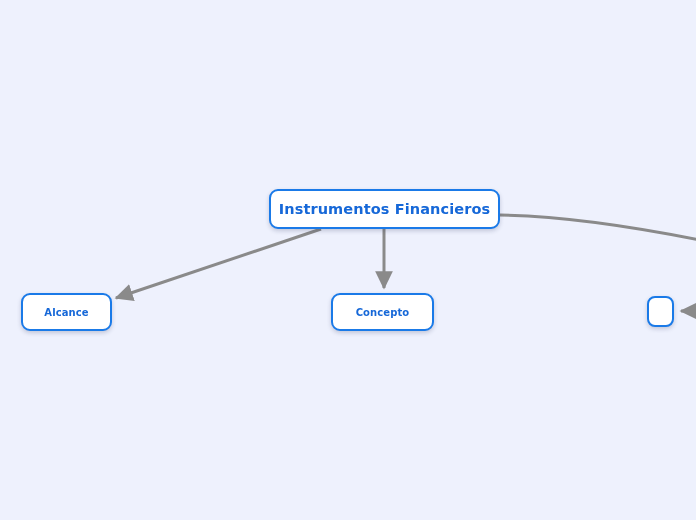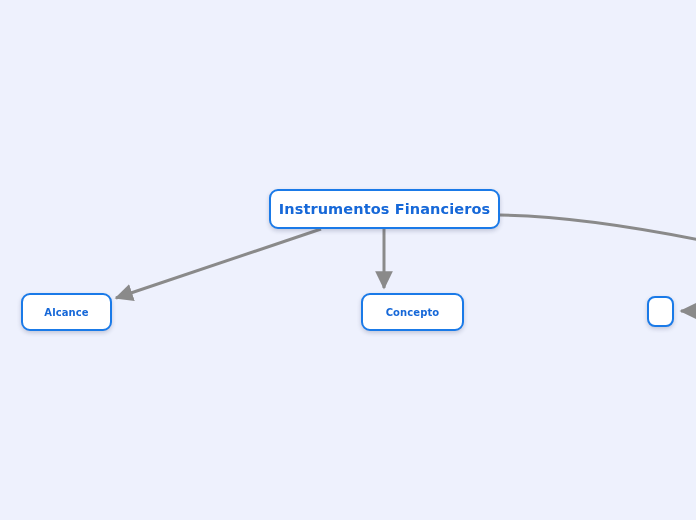--- a/index.html
+++ b/index.html
@@ -63,21 +63,20 @@
     top: 293px;
     width: 91px;
     height: 38px;
   }
   
   #node-concepto {
     left: 331px;
     top: 293px;
     width: 103px;
     height: 38px;
-    margin-left: 30px;
   }
   
   #node-collapsed {
     left: 647px;
     top: 296px;
     width: 27px;
     height: 31px;
     border-radius: 8px;
   }
 </style>

